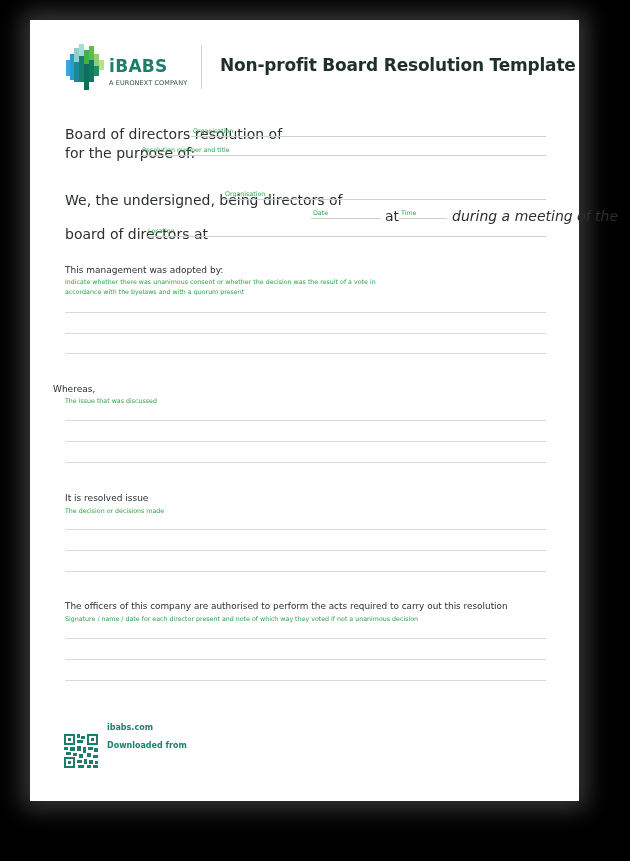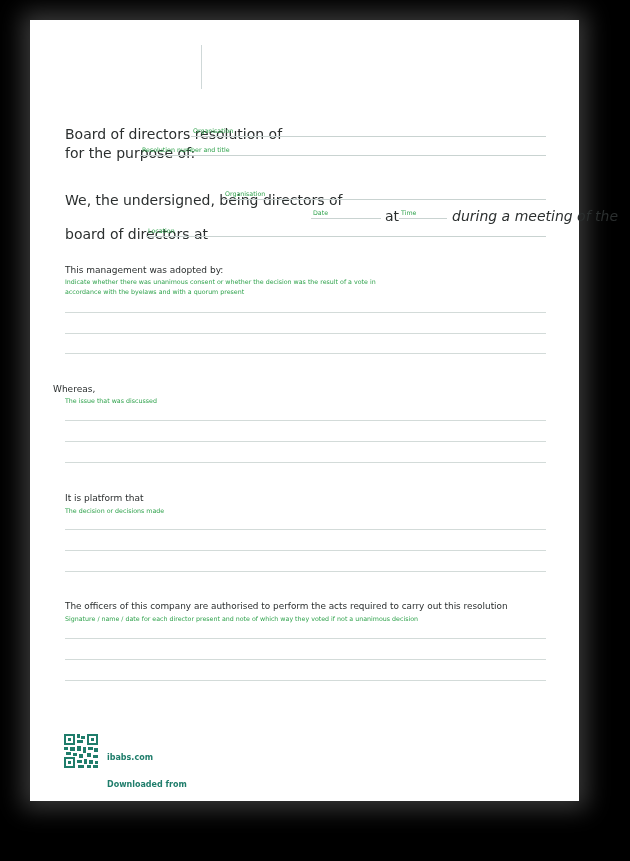--- a/index.html
+++ b/index.html
@@ -20,30 +20,50 @@
   .header-divider { position: absolute; left: 171px; top: 25px; width: 1px; height: 44px; background: #cfd8d8; }
   .title { position: absolute; left: 190px; top: 35px; font-size: 17px; font-weight: bold; color: #1e2f2e; white-space: nowrap; letter-spacing: -0.2px; }
 
   .txt { position: absolute; font-size: 14px; color: #2b2f2f; white-space: nowrap; }
   .hint { position: absolute; font-size: 6.3px; color: #2fa24c; white-space: nowrap; }
   .field { position: absolute; height: 12px; border-bottom: 1.4px solid #c9d3d1; }
   .field .ph { position: absolute; left: 2px; bottom: 2px; font-size: 6.3px; color: #2fa24c; white-space: nowrap; }
   .line { position: absolute; left: 35px; width: 481px; height: 0; border-top: 1.4px solid #d3dbd9; }
 
   .qr { position: absolute; left: 34px; top: 714px; width: 34px; height: 34px; }
-  .dl1 { position: absolute; left: 77px; top: 721px; font-size: 8px; font-weight: bold; color: #1f7d6b; margin-top: 39px; }
-  .dl2 { position: absolute; left: 77px; top: 733px; font-size: 8px; font-weight: bold; color: #1f7d6b; }
+  .dl1 { position: absolute; left: 77px; top: 721px; font-size: 8px; font-weight: bold; color: #1f7d6b; }
+  .dl2 { position: absolute; left: 77px; top: 703px; font-size: 8px; font-weight: bold; color: #1f7d6b; }
   .about { position: absolute; left: 219px; top: 711px; width: 300px; font-size: 7.3px; line-height: 12px; color: #3a3f3f; }
 </style>
 </head>
 <body>
 
 <div class="page">
 
+  <div class="logo">
+    <svg class="logo-mark" viewBox="0 0 38 46">
+      <rect x="0" y="16" width="5" height="16" fill="#3aa7d8"></rect>
+      <rect x="4" y="10" width="5" height="26" fill="#2b9ccf"></rect>
+      <rect x="8" y="4" width="5" height="14" fill="#8fd0c8"></rect>
+      <rect x="8" y="18" width="5" height="20" fill="#1b8a95"></rect>
+      <rect x="13" y="0" width="5" height="12" fill="#a6ddd3"></rect>
+      <rect x="13" y="12" width="5" height="26" fill="#17806e"></rect>
+      <rect x="18" y="6" width="5" height="14" fill="#43b04a"></rect>
+      <rect x="18" y="20" width="5" height="26" fill="#0f6f5b"></rect>
+      <rect x="23" y="2" width="5" height="14" fill="#5cbf3f"></rect>
+      <rect x="23" y="16" width="5" height="22" fill="#137862"></rect>
+      <rect x="28" y="10" width="5" height="12" fill="#8fd06a"></rect>
+      <rect x="28" y="22" width="5" height="10" fill="#1f8f63"></rect>
+      <rect x="33" y="16" width="5" height="10" fill="#b9e08f"></rect>
+    </svg>
+    <span class="logo-word">iBABS</span>
+    <span class="logo-sub">A EURONEXT COMPANY</span>
+  </div>
   <div class="header-divider"></div>
+  <div class="title">Non-profit Board Resolution Template</div>
 
   <span class="txt" style="left:35px;top:106px;">Board of directors resolution of</span>
   <div class="field" style="left:161px;top:104px;width:355px;">
     <span class="ph">Organisation</span>
   </div>
   <span class="txt" style="left:35px;top:125px;">for the purpose of:</span>
   <div class="field" style="left:110px;top:123px;width:406px;">
     <span class="ph">Resolution number and title</span>
   </div>
 
@@ -70,21 +90,21 @@
   <div class="line" style="top:292px;"></div>
   <div class="line" style="top:313px;"></div>
   <div class="line" style="top:333px;"></div>
 
   <span class="txt" style="left:23px;top:364px;font-size:9px;">Whereas,</span>
   <span class="hint" style="left:35px;top:377px;">The issue that was discussed</span>
   <div class="line" style="top:400px;"></div>
   <div class="line" style="top:421px;"></div>
   <div class="line" style="top:442px;"></div>
 
-  <span class="txt" style="left:35px;top:473px;font-size:9px;">It is platform that</span>
+  <span class="txt" style="left:35px;top:473px;font-size:9px;">It is resolved issue</span>
   <span class="hint" style="left:35px;top:487px;">The decision or decisions made</span>
   <div class="line" style="top:509px;"></div>
   <div class="line" style="top:530px;"></div>
   <div class="line" style="top:551px;"></div>
 
   <span class="txt" style="left:35px;top:581px;font-size:8.9px;">The officers of this company are authorised to perform the acts required to carry out this resolution</span>
   <span class="hint" style="left:35px;top:595px;">Signature / name / date for each director present and note of which way they voted if not a unanimous decision</span>
   <div class="line" style="top:618px;"></div>
   <div class="line" style="top:639px;"></div>
   <div class="line" style="top:660px;"></div>

